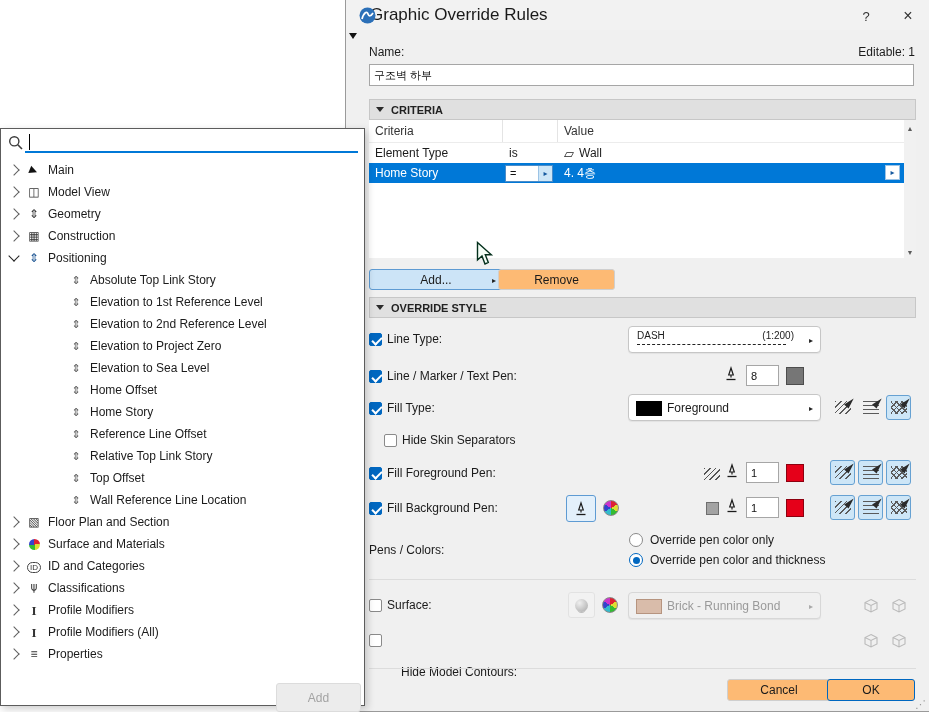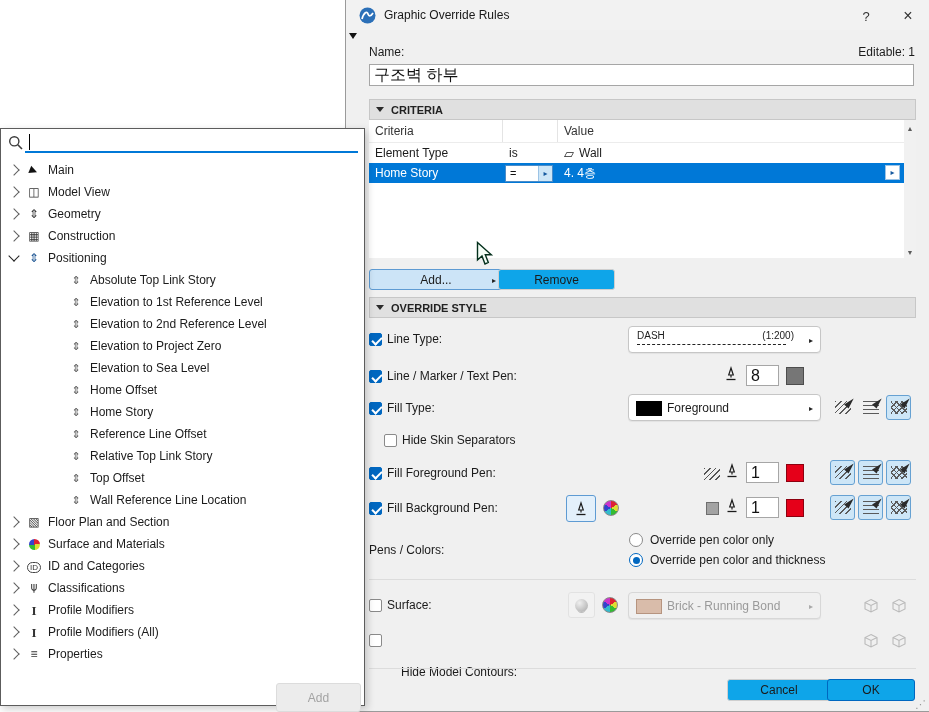--- a/index.html
+++ b/index.html
@@ -4,29 +4,29 @@
 <style>
   html,body{margin:0;padding:0;background:#fff;}
   #canvas{position:relative;width:929px;height:712px;background:#fff;overflow:hidden;
           font-family:"Liberation Sans",sans-serif;font-size:12px;color:#1b1b1b;}
   .abs{position:absolute;}
 
   
   #dialog{position:absolute;left:345px;top:0;width:584px;height:712px;background:#f0f0f0;
           border-left:1px solid #9a9a9a;border-bottom:1px solid #9a9a9a;box-sizing:border-box;z-index:10;}
   .titlebar{position:absolute;left:0;top:0;right:0;height:30px;display:flex;align-items:center;background:#f2f2f2;}
-  .title-text{margin-left:38px;font-size:12px;color:#1a1a1a;}
+  .title-text{margin-left:24px;font-size:17px;color:#1a1a1a;}
   .win-btn{position:absolute;top:6px;width:22px;height:20px;display:flex;align-items:center;justify-content:center;color:#333;}
   .sect{position:absolute;height:21px;background:#e0e0e0;border:1px solid #c7c7c7;box-sizing:border-box;
         display:flex;align-items:center;padding:0 6px;font-size:11px;font-weight:bold;color:#222;}
   .sect .tri{width:0;height:0;border-left:4px solid transparent;border-right:4px solid transparent;
              border-top:5px solid #2b2b2b;margin-right:7px;}
-  .field{border:1px solid #a6a6a6;background:#fff;font-family:"Liberation Sans",sans-serif;font-size:16px;
+  .field{border:1px solid #a6a6a6;background:#fff;font-family:"Liberation Sans",sans-serif;font-size:11px;
          padding:0 4px;box-sizing:border-box;color:#111;}
-  .btn{background:#0ea5e9;border:1px solid #cfcfcf;border-radius:3px;display:flex;align-items:center;
+  .btn{background:#fdba74;border:1px solid #cfcfcf;border-radius:3px;display:flex;align-items:center;
        justify-content:center;font-size:12px;color:#1b1b1b;box-sizing:border-box;}
   .btn.default{border-color:#0067c0;}
   .btn.menu-blue{background:#cce4f7;border-color:#5e9bd3;position:relative;}
   .btn.disabled{background:#ececec;border-color:#dcdcdc;color:#a3a3a3;}
   .menu-arrow{position:absolute;right:6px;top:6px;font-size:8px;color:#222;}
 
   
   .tbl{position:absolute;background:#fff;}
   .trow-h{display:flex;height:22px;border-bottom:1px solid #ececec;align-items:center;color:#333;}
   .trow-d{display:flex;height:20px;align-items:center;}

